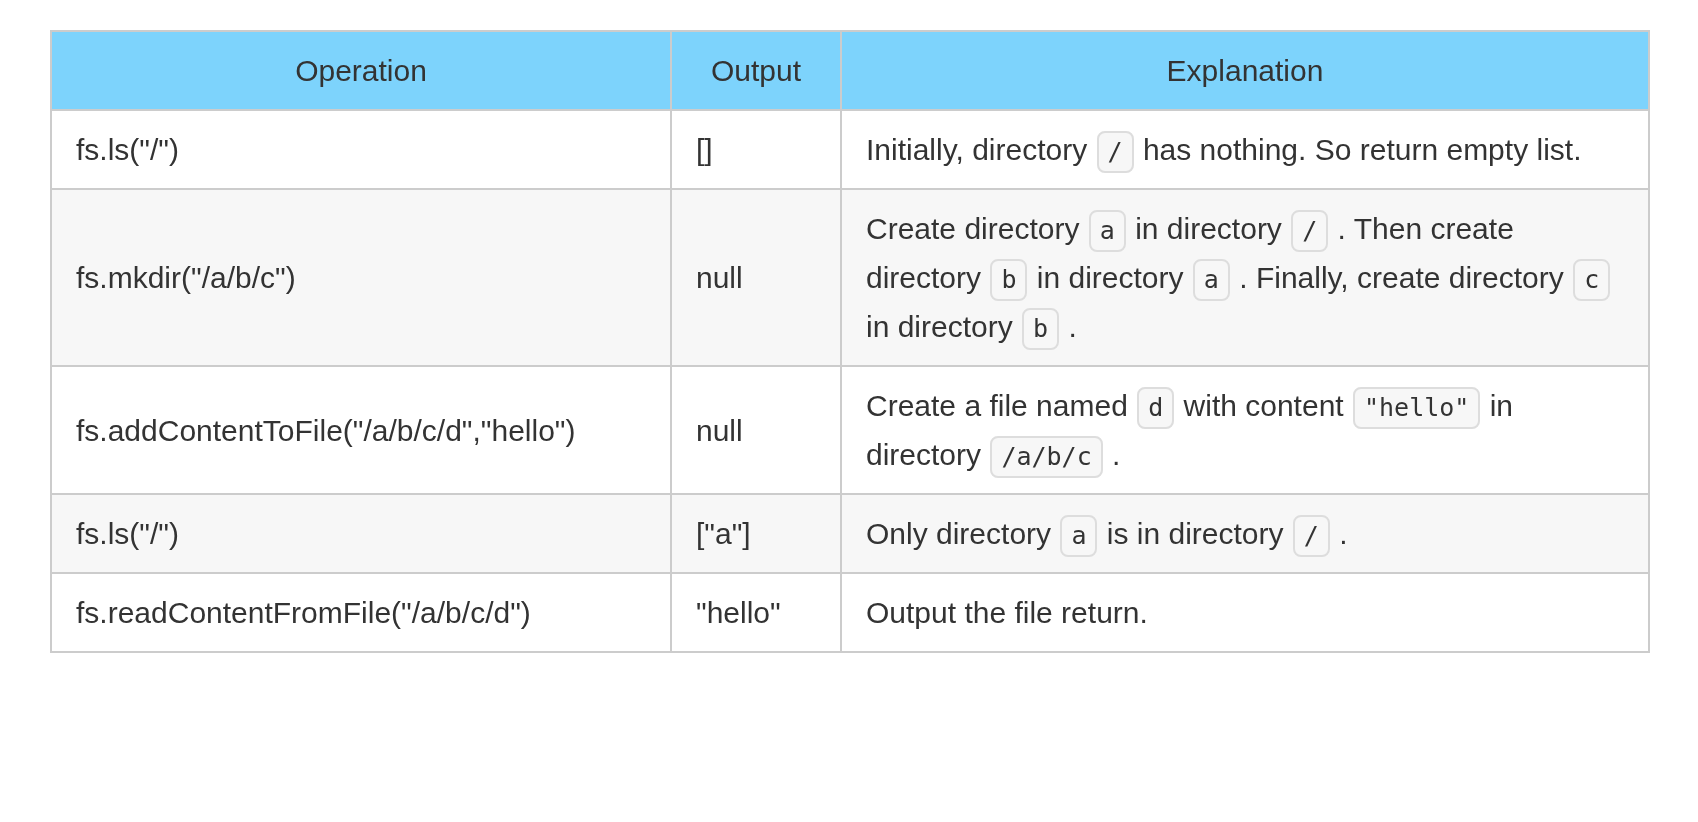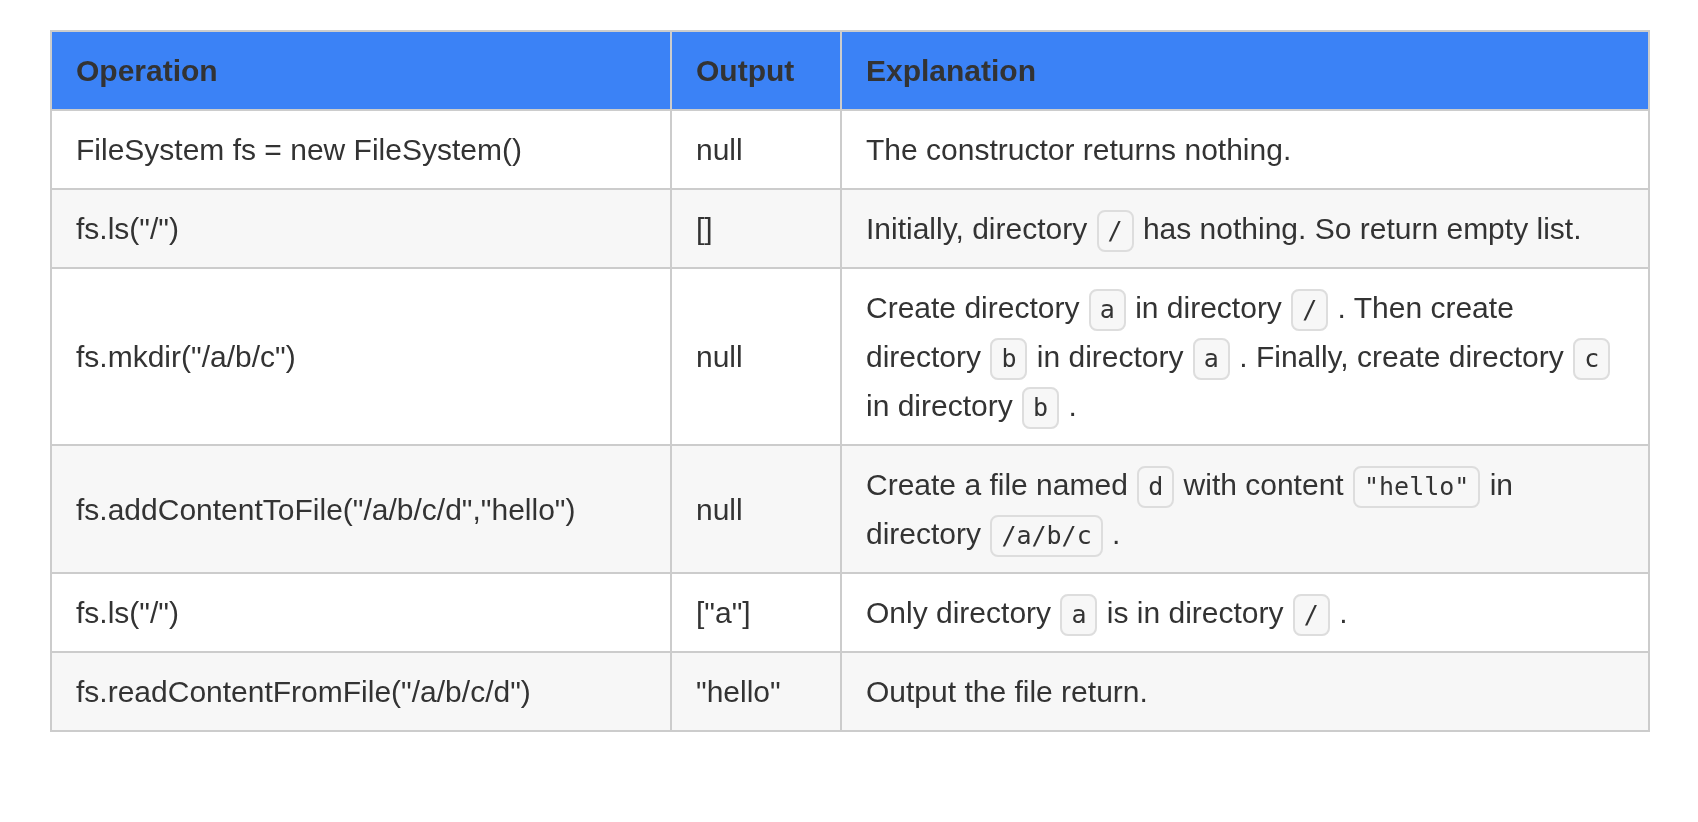--- a/index.html
+++ b/index.html
@@ -34,22 +34,23 @@
   table.ops-table td {
     border: 2px solid var(--border-color);
     padding: 14px 24px;
     font-size: 30px;
     line-height: 49px;
     vertical-align: middle;
     text-align: left;
     word-wrap: break-word;
   }
   table.ops-table th {
-    font-weight: bold;
-    background: #3b82f6;
+    font-weight: normal;
+    background: #7dd3fc;
+    text-align: center;
   }
   table.ops-table tbody tr:nth-child(even) td {
     background: var(--alt-row-bg);
   }
   code.inline-code {
     font-family: "DejaVu Sans Mono", "Liberation Mono", monospace;
     font-size: 25px;
     line-height: 1;
     background: var(--code-bg);
     border: 2px solid var(--code-border);
@@ -72,25 +73,20 @@
     </colgroup>
     <thead>
       <tr>
         <th>Operation</th>
         <th>Output</th>
         <th>Explanation</th>
       </tr>
     </thead>
     <tbody>
         <tr>
-          <td>FileSystem fs = new FileSystem()</td>
-          <td>null</td>
-          <td>The constructor returns nothing.</td>
-        </tr>
-        <tr>
           <td>fs.ls("/")</td>
           <td>[]</td>
           <td>Initially, directory <code class="inline-code">/</code> has nothing. So return empty list.</td>
         </tr>
         <tr>
           <td>fs.mkdir("/a/b/c")</td>
           <td>null</td>
           <td>Create directory <code class="inline-code">a</code> in directory <code class="inline-code">/</code> . Then create directory <code class="inline-code">b</code> in directory <code class="inline-code">a</code> . Finally, create directory <code class="inline-code">c</code> in directory <code class="inline-code">b</code> .</td>
         </tr>
         <tr>

